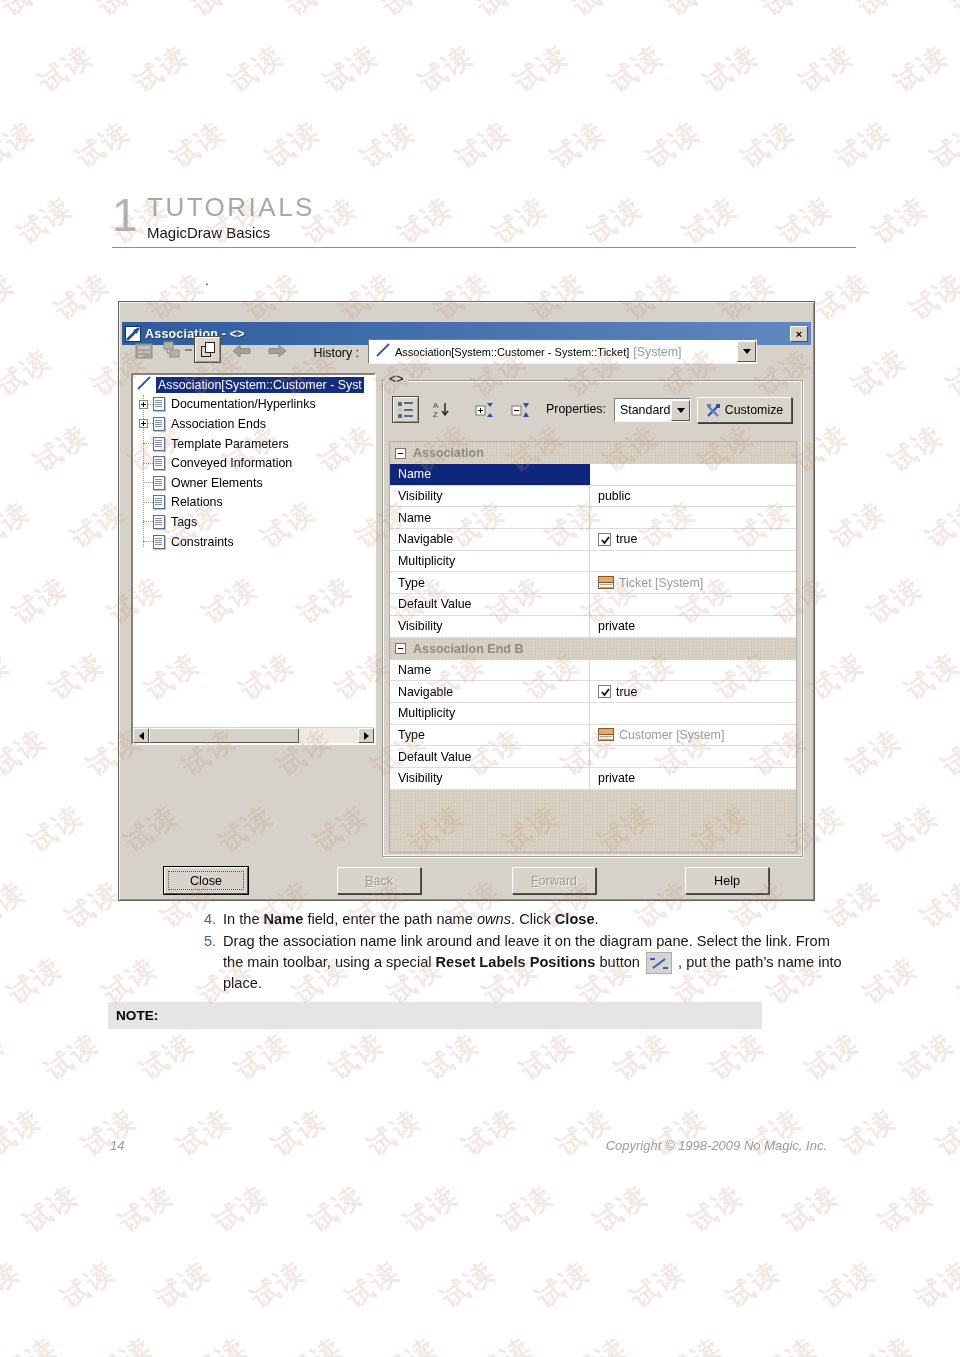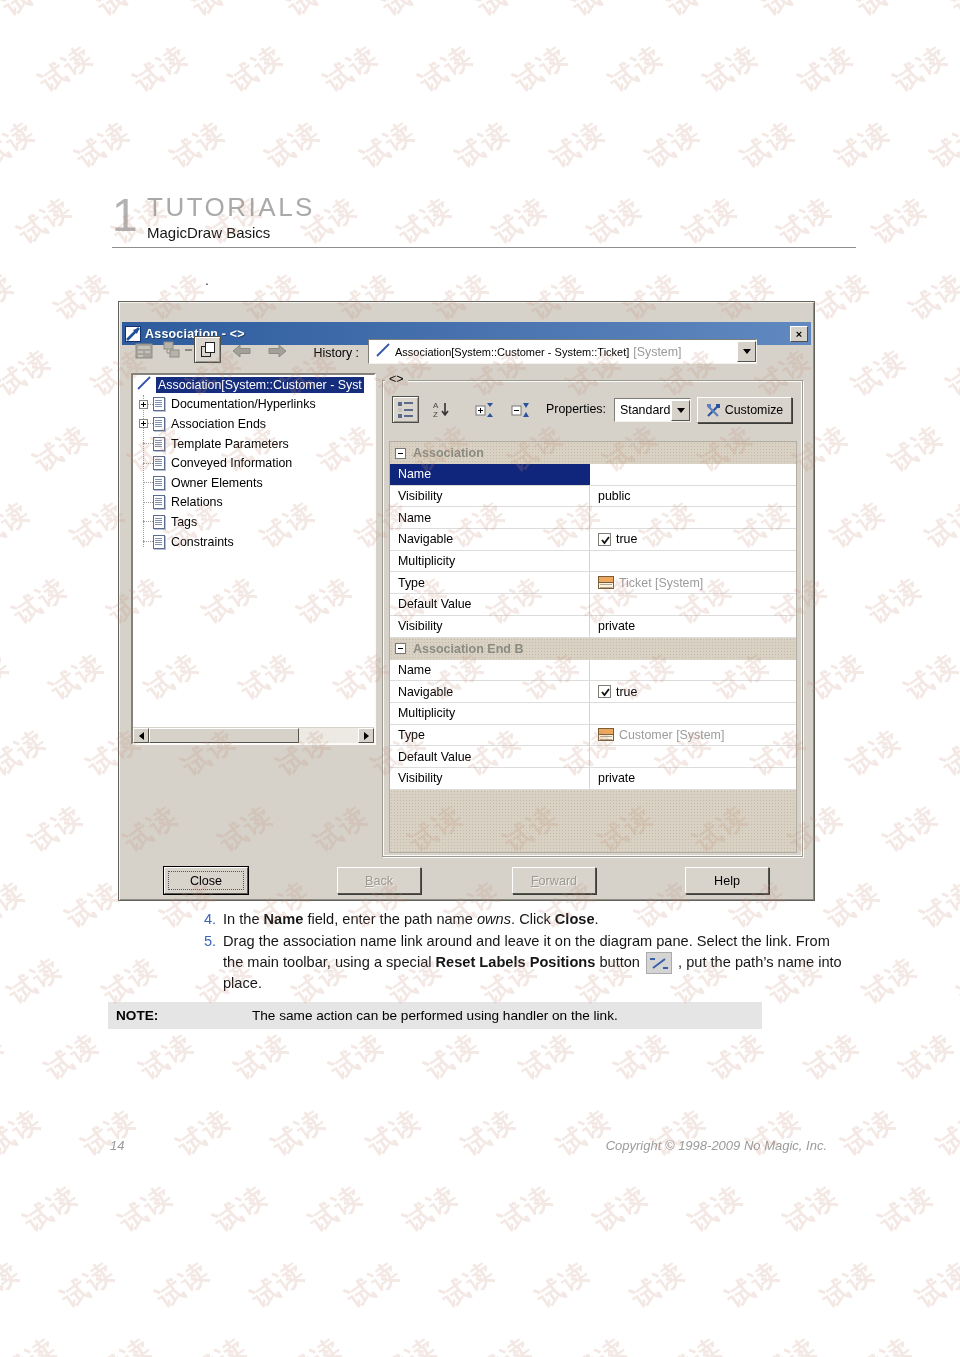--- a/index.html
+++ b/index.html
@@ -429,21 +429,20 @@
 <div class="steps">
     <div class="step"><span class="num">4.</span>In the <b>Name</b> field, enter the path name <i>owns</i>. Click <b>Close</b>.</div>
     <div class="step"><span class="num">5.</span>Drag the association name link around and leave it on the diagram pane. Select the link. From the main toolbar, using a special <b>Reset Labels Positions</b> button <span class="inline-btn"><svg width="24" height="20" viewBox="0 0 24 20">
           <path d="M6,15 L18,6" stroke="#3a5fa8" stroke-width="2"></path>
           <path d="M3,6 h5 M16,15 h5" stroke="#3a5fa8" stroke-width="2"></path>
         </svg></span> , put the path’s name into place.</div>
   </div>
 
 <div class="note-bar">
   <span class="note-label">NOTE:</span>
-  <span class="note-text">The same action can be performed using handler on the link.</span>
 </div>
 
 <div class="pgnum">14</div>
 <div class="copyright">Copyright © 1998-2009 No Magic, Inc.</div>
 
 <div id="watermarks">
     <span class="wm" style="left: 0px; top: -25px;">试读</span>
     <span class="wm" style="left: 95px; top: -25px;">试读</span>
     <span class="wm" style="left: 190px; top: -25px;">试读</span>
     <span class="wm" style="left: 285px; top: -25px;">试读</span>

